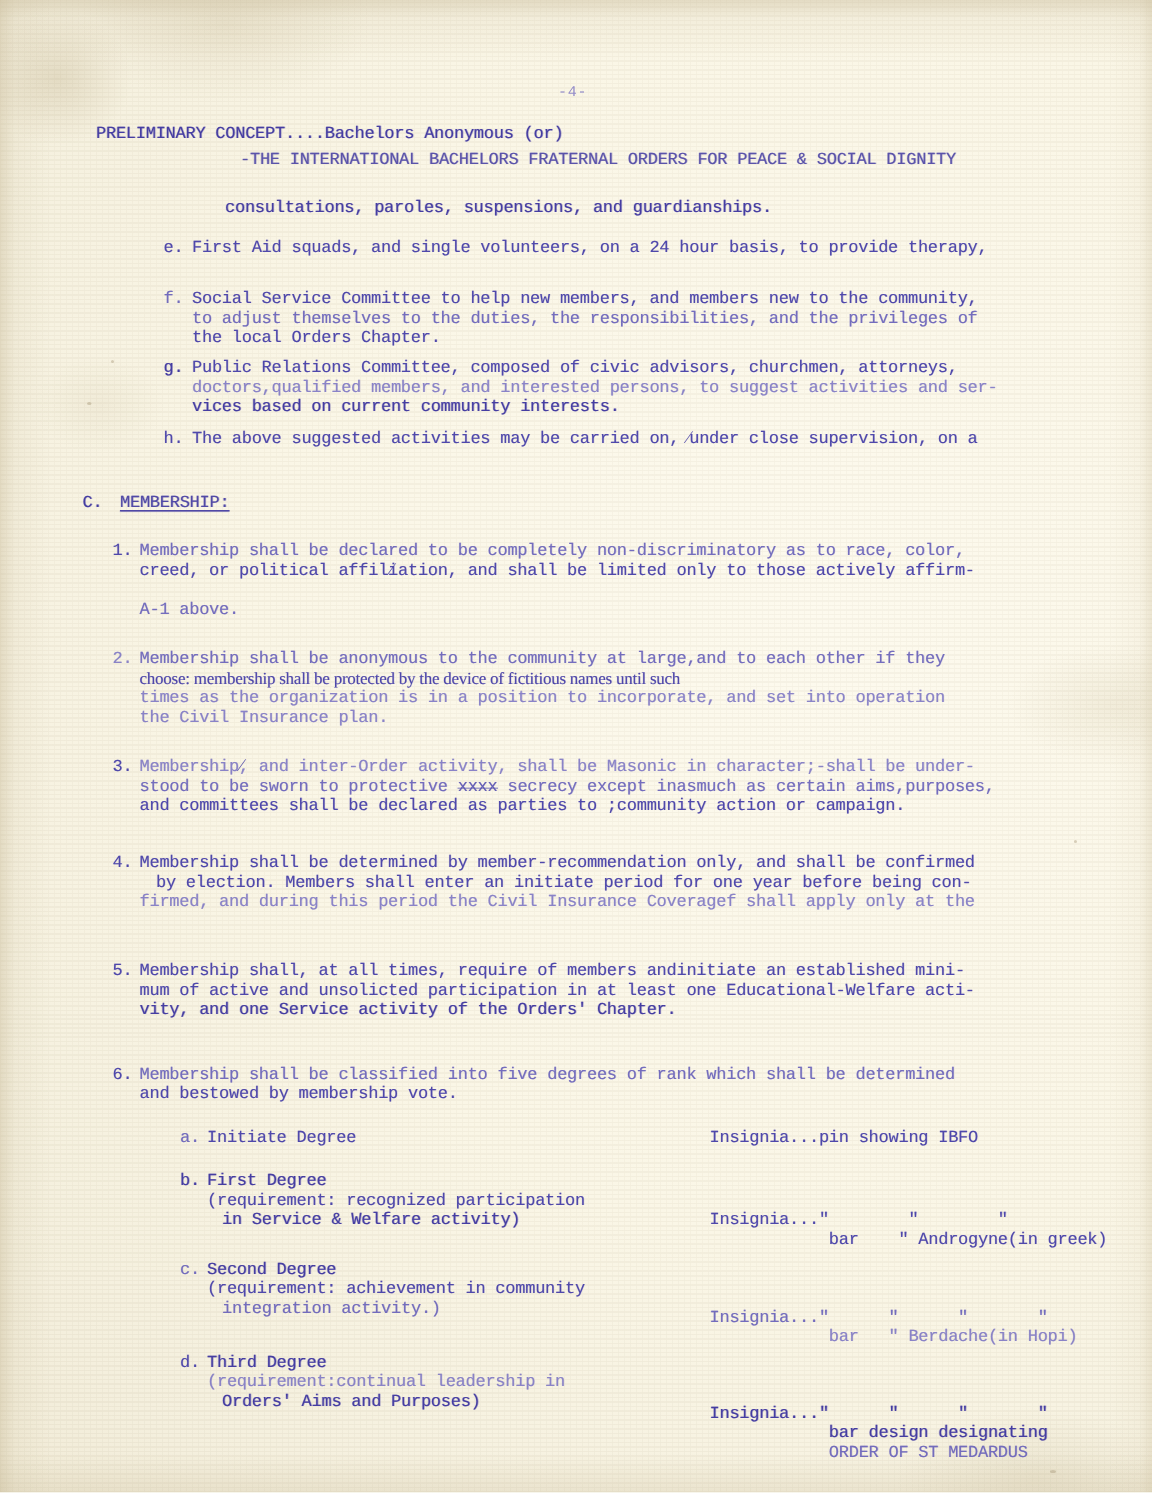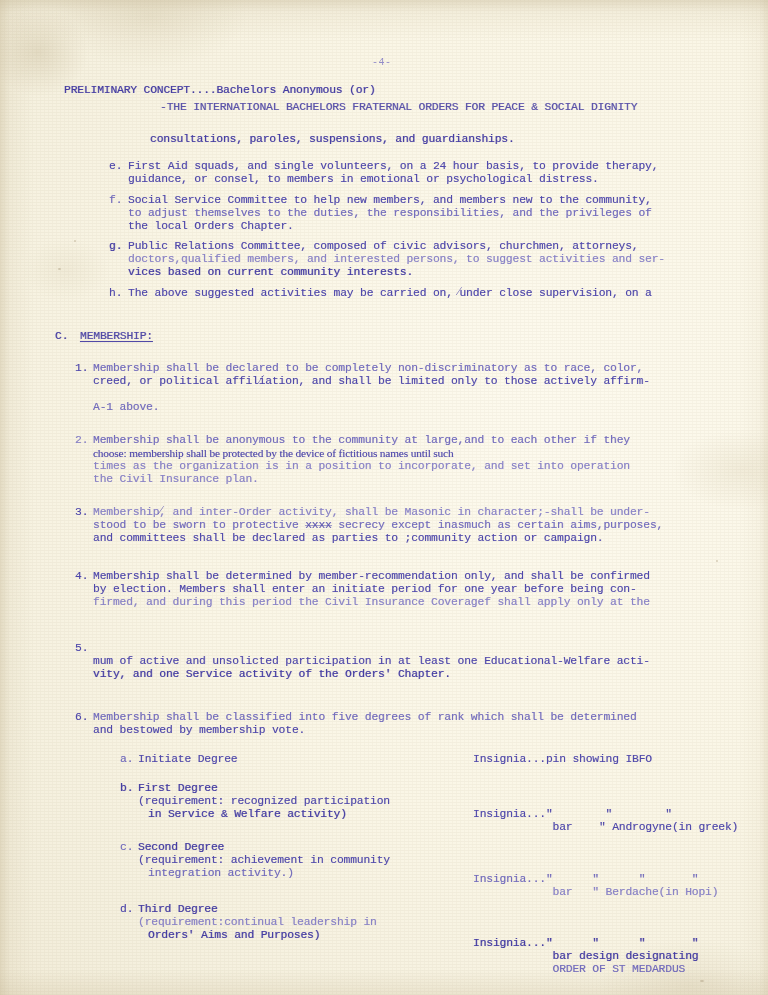--- a/index.html
+++ b/index.html
@@ -141,21 +141,20 @@
 
     <div class="pagenum" style="left:372px; top:57px;">-4-</div>
 
     <div class="tl bolder" style="left:64px;  top:84px;">PRELIMINARY CONCEPT....Bachelors Anonymous (or)</div>
     <div class="tl bolder fainter" style="left:160px; top:101px;font-family:Liberation Mono, monospace;">-THE INTERNATIONAL BACHELORS FRATERNAL ORDERS FOR PEACE &amp; SOCIAL DIGNITY</div>
 
     <div class="tl bolder" style="left:150px; top:133px;">consultations, paroles, suspensions, and guardianships.</div>
 
     <div class="tl" style="left:109px; top:160px;">e.</div>
     <div class="tl" style="left:128px; top:160px;">First Aid squads, and single volunteers, on a 24 hour basis, to provide therapy,</div>
-    <div class="tl" style="left:128px; top:173px;">guidance, or consel, to members in emotional or psychological distress.</div>
 
     <div class="tl faint" style="left:109px; top:194px;">f.</div>
     <div class="tl" style="left:128px; top:194px;">Social Service Committee to help new members, and members new to the community,</div>
     <div class="tl faint" style="left:128px; top:207px;">to adjust themselves to the duties, the responsibilities, and the privileges of</div>
     <div class="tl" style="left:128px; top:220px;">the local Orders Chapter.</div>
 
     <div class="tl bolder" style="left:109px; top:240px;">g.</div>
     <div class="tl" style="left:128px; top:240px;">Public Relations Committee, composed of civic advisors, churchmen, attorneys,</div>
     <div class="tl fainter" style="left:128px; top:253px;">doctors,qualified members, and interested persons, to suggest activities and ser-</div>
     <div class="tl bolder" style="left:128px; top:266px;">vices based on current community interests.</div>
@@ -180,24 +179,25 @@
     <div class="tl fainter" style="left:93px; top:473px;">the Civil Insurance plan.</div>
 
     <div class="tl" style="left:75px; top:506px;">3.</div>
     <div class="tl fainter" style="left:93px; top:506px;">Membership, and inter-Order activity, shall be Masonic in character;-shall be under-</div>
     <div class="caret" style="left:160px; top:503px;">⁄</div>
     <div class="tl faint" style="left:93px; top:519px;">stood to be sworn to protective <span class="strike">xxxx</span> secrecy except inasmuch as certain aims,purposes,</div>
     <div class="tl" style="left:93px; top:532px;">and committees shall be declared as parties to ;community action or campaign.</div>
 
     <div class="tl" style="left:75px; top:570px;">4.</div>
     <div class="tl" style="left:93px; top:570px;">Membership shall be determined by member-recommendation only, and shall be confirmed</div>
-    <div class="tl" style="left:93px; top:583px;text-align:right;">by election. Members shall enter an initiate period for one year before being con-</div>
+    <div class="tl" style="left:104px; top:583px;text-align:right;">by election. Members shall enter an initiate period for one year before being con-</div>
     <div class="tl fainter" style="left:93px; top:596px;">firmed, and during this period the Civil Insurance Coveragef shall apply only at the</div>
 
     <div class="tl" style="left:75px; top:642px;">5.</div>
+    <div class="tl" style="left:93px; top:642px;">Membership shall, at all times, require of members andinitiate an established mini-</div>
     <div class="tl" style="left:93px; top:655px;">mum of active and unsolicted participation in at least one Educational-Welfare acti-</div>
     <div class="tl bolder" style="left:93px; top:668px;">vity, and one Service activity of the Orders' Chapter.</div>
 
     <div class="tl" style="left:75px; top:711px;">6.</div>
     <div class="tl faint" style="left:93px; top:711px;">Membership shall be classified into five degrees of rank which shall be determined</div>
     <div class="tl" style="left:93px; top:724px;">and bestowed by membership vote.</div>
 
     <div class="tl faint" style="left:120px; top:753px;">a.</div>
     <div class="tl" style="left:138px; top:753px;">Initiate Degree</div>
     <div class="tl" style="left:473px; top:753px;">Insignia...pin showing IBFO</div>

